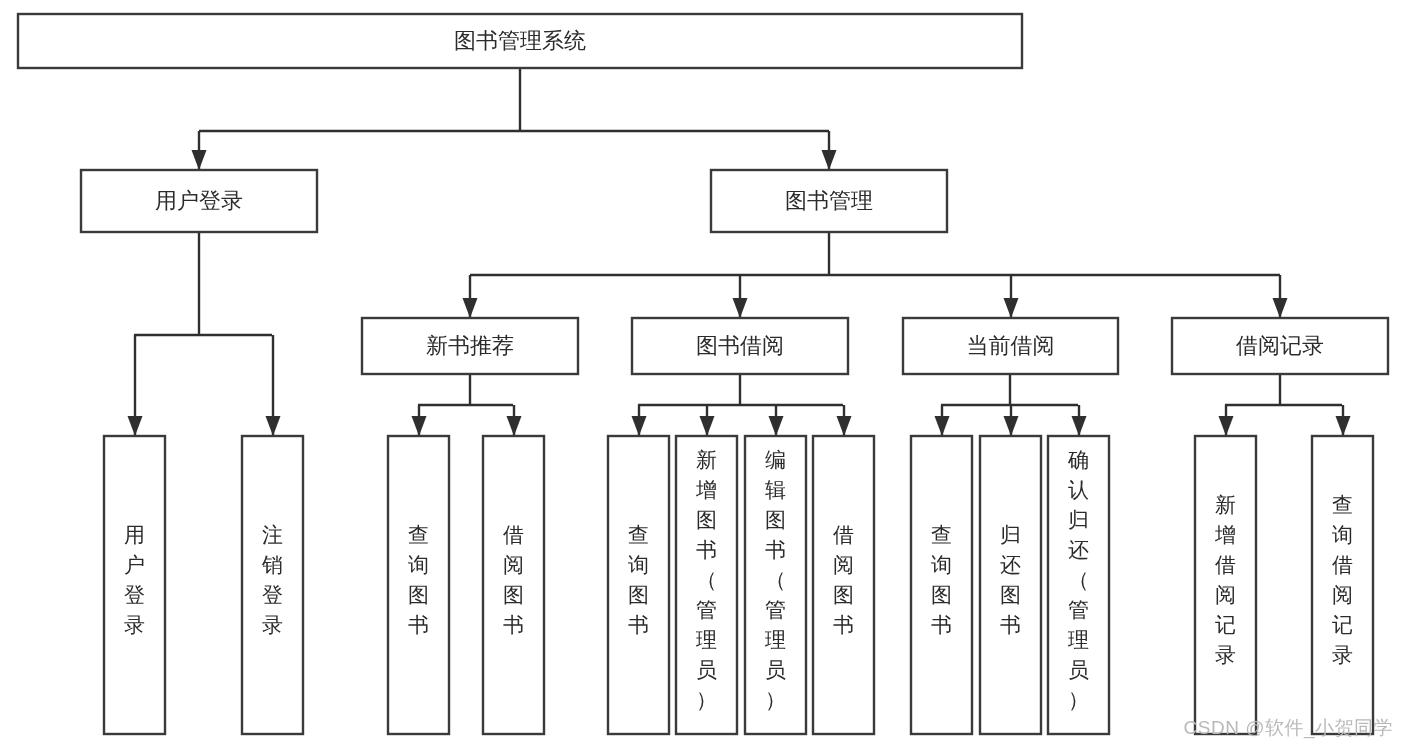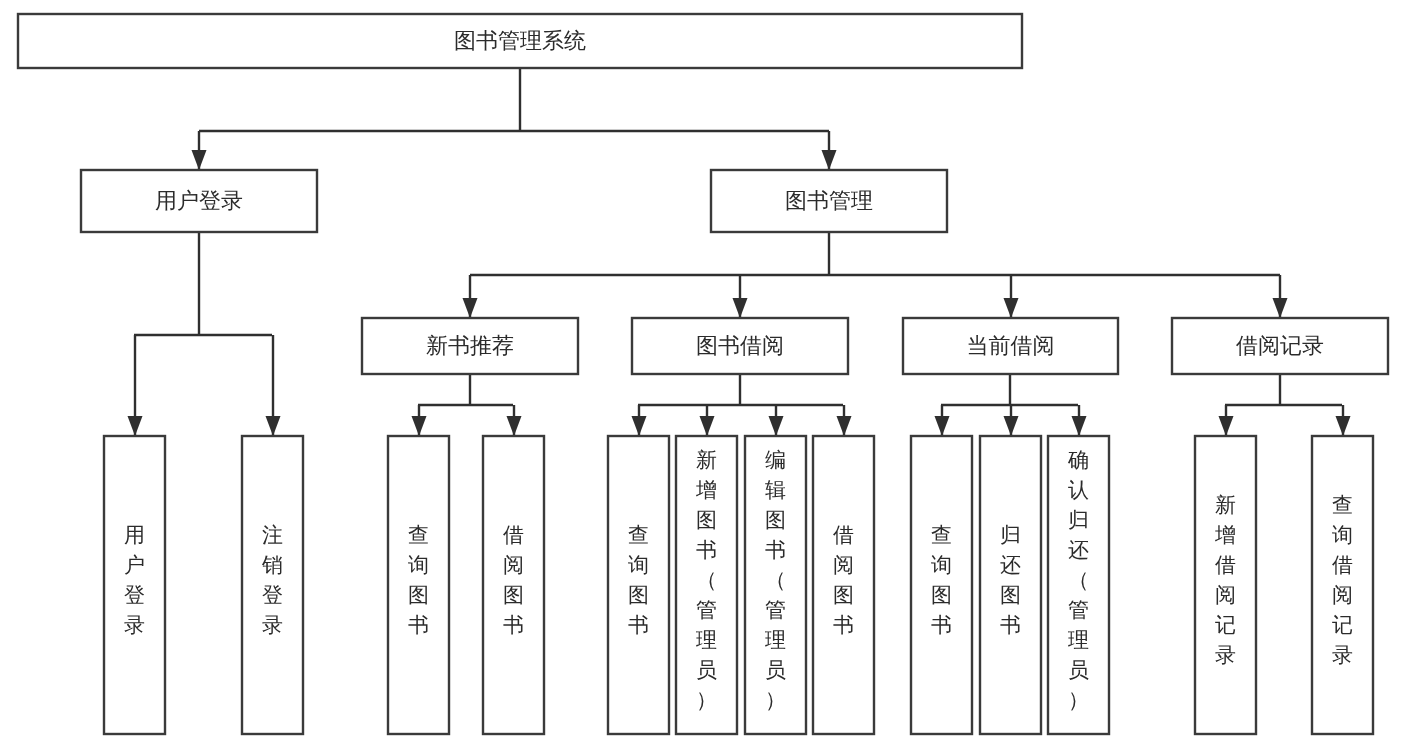--- a/index.html
+++ b/index.html
@@ -199,13 +199,14 @@
         <g>
           <rect x="1195" y="436" width="61" height="298" class="node-box"></rect>
           <text x="1225.5" y="512" class="node-label-v"><tspan x="1225.5" dy="0">新</tspan><tspan x="1225.5" dy="30">增</tspan><tspan x="1225.5" dy="30">借</tspan><tspan x="1225.5" dy="30">阅</tspan><tspan x="1225.5" dy="30">记</tspan><tspan x="1225.5" dy="30">录</tspan></text>
         </g>
         <g>
           <rect x="1312" y="436" width="61" height="298" class="node-box"></rect>
           <text x="1342.5" y="512" class="node-label-v"><tspan x="1342.5" dy="0">查</tspan><tspan x="1342.5" dy="30">询</tspan><tspan x="1342.5" dy="30">借</tspan><tspan x="1342.5" dy="30">阅</tspan><tspan x="1342.5" dy="30">记</tspan><tspan x="1342.5" dy="30">录</tspan></text>
         </g>
       </g>
   </svg>
+  <div class="watermark">CSDN @软件_小贺同学</div>
 </div>
 
 </body></html>

